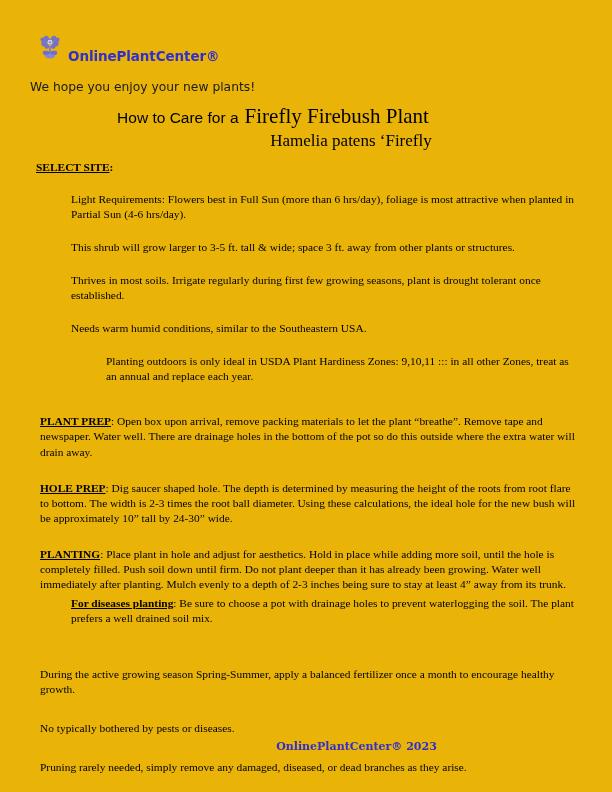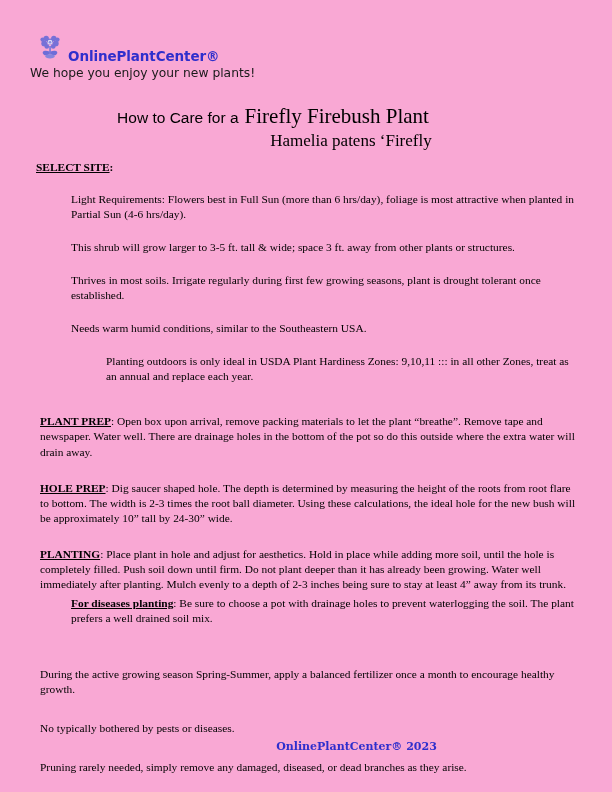--- a/index.html
+++ b/index.html
@@ -8,21 +8,21 @@
     background: #ffffff;
   }
   body {
     font-family: "Liberation Serif", "DejaVu Serif", serif;
     color: #000000;
   }
   .page {
     position: relative;
     width: 612px;
     height: 792px;
-    background: #f9a8d4;
+    background: #eab308;
     overflow: hidden;
     box-sizing: border-box;
   }
 
   
   .brand-block {
     position: absolute;
     left: 36px;
     top: 34px;
     width: 400px;
@@ -45,21 +45,21 @@
     font-weight: bold;
     color: #2f2fcc;
     letter-spacing: -0.1px;
     line-height: 1;
     padding-bottom: 1px;
   }
   .brand-tagline {
     font-family: "DejaVu Sans", "Liberation Sans", sans-serif;
     font-size: 12.3px;
     color: #1a1a1a;
-    margin-top: 3px;
+    margin-top: 17px;
     margin-left: -6px;
     line-height: 1.1;
   }
 
   
   .title-line {
     position: absolute;
     left: 0;
     top: 104px;
     width: 546px;

